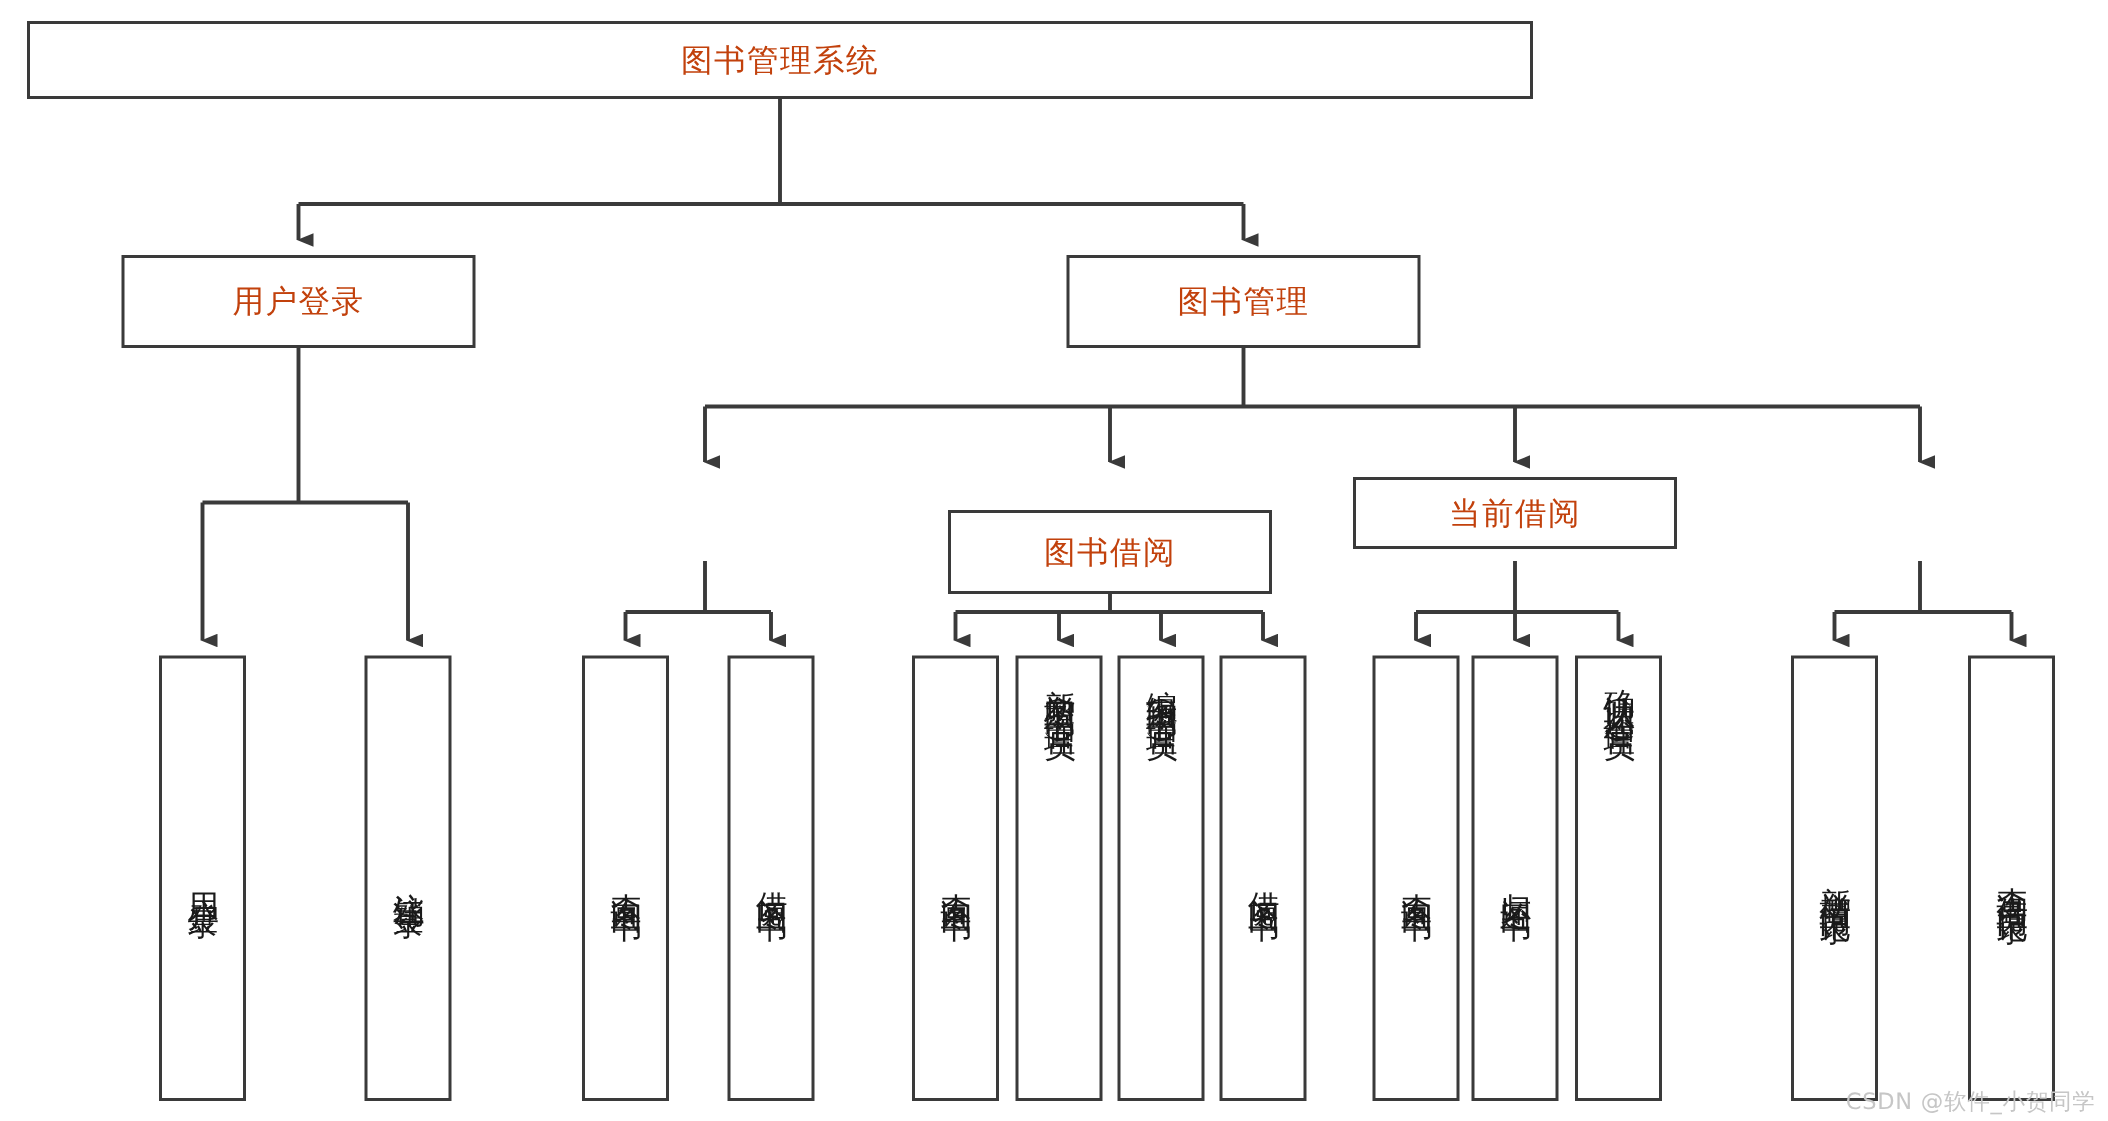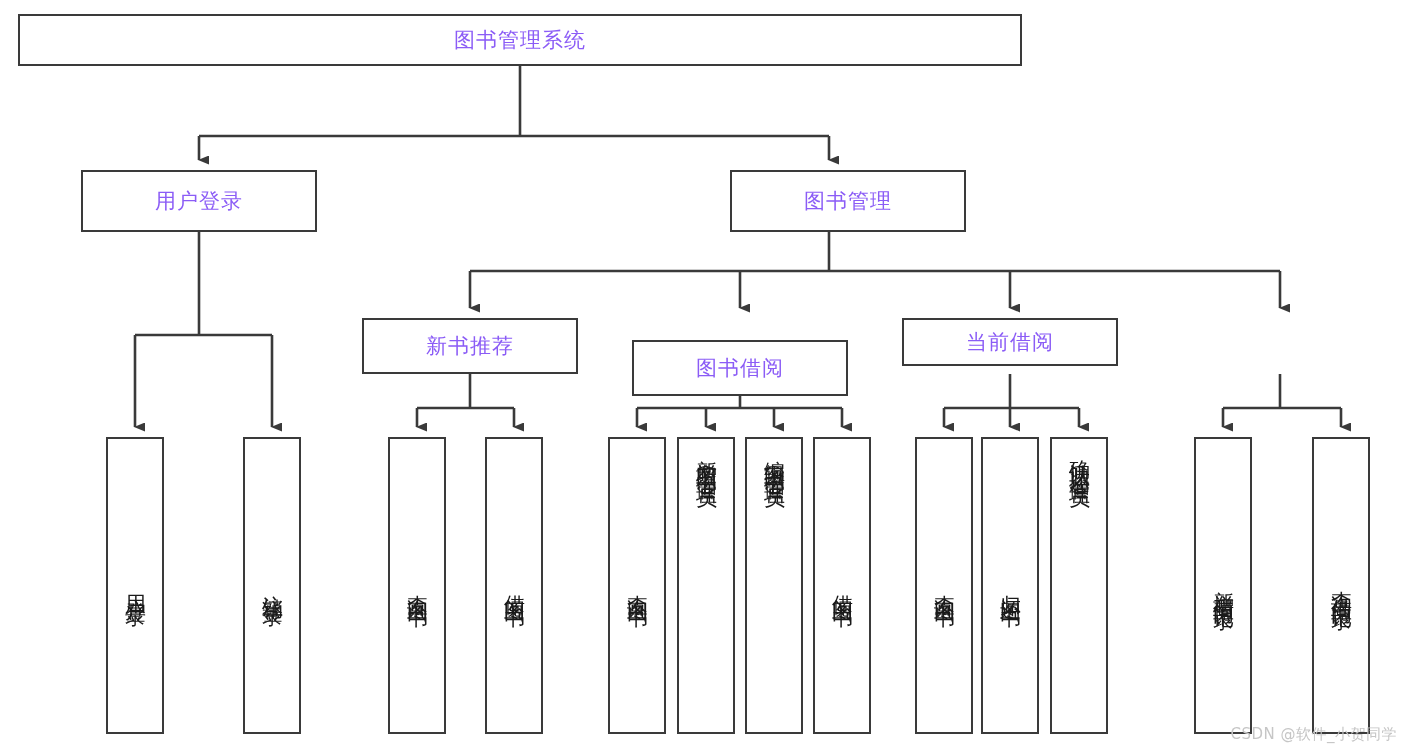--- a/index.html
+++ b/index.html
@@ -28,21 +28,21 @@
     display: flex;
     align-items: center;
     justify-content: center;
     color: #1a1a1a;
   }
   .node-label {
     font-size: 21px;
     line-height: 1.15;
     letter-spacing: 1px;
     white-space: nowrap;
-    color: #8b5cf6;
+    color: #c2410c;
     text-align: right;
   }
   .leaf-box {
     position: absolute;
     background: #ffffff;
     border: 2px solid #3a3a3a;
     display: flex;
     align-items: center;
     justify-content: center;
     overflow: hidden;
@@ -136,27 +136,24 @@
     </g>
   </svg>
 
   <div class="node-box" style="left: 18px; top: 14px; width: 1004px; height: 52px;">
     <span class="node-label">图书管理系统</span>
   </div>
 
   <div class="node-box" style="left: 81px; top: 170px; width: 236px; height: 62px;">
     <span class="node-label">用户登录</span>
   </div>
-  <div class="node-box" style="left: 730px; top: 170px; width: 236px; height: 62px;">
+  <div class="node-box" style="left: 711px; top: 170px; width: 236px; height: 62px;">
     <span class="node-label">图书管理</span>
   </div>
 
-  <div class="node-box" style="left: 362px; top: 318px; width: 216px; height: 56px;">
-    <span class="node-label">新书推荐</span>
-  </div>
   <div class="node-box" style="left: 632px; top: 318px; width: 216px; height: 56px; margin-top: 22px;">
     <span class="node-label">图书借阅</span>
   </div>
   <div class="node-box" style="left: 902px; top: 318px; width: 216px; height: 48px;">
     <span class="node-label">当前借阅</span>
   </div>
 
   <div class="leaf-box" style="left: 106px; top: 437px; width: 58px; height: 297px;">
     <span class="leaf-label">用户登录</span>
   </div>

